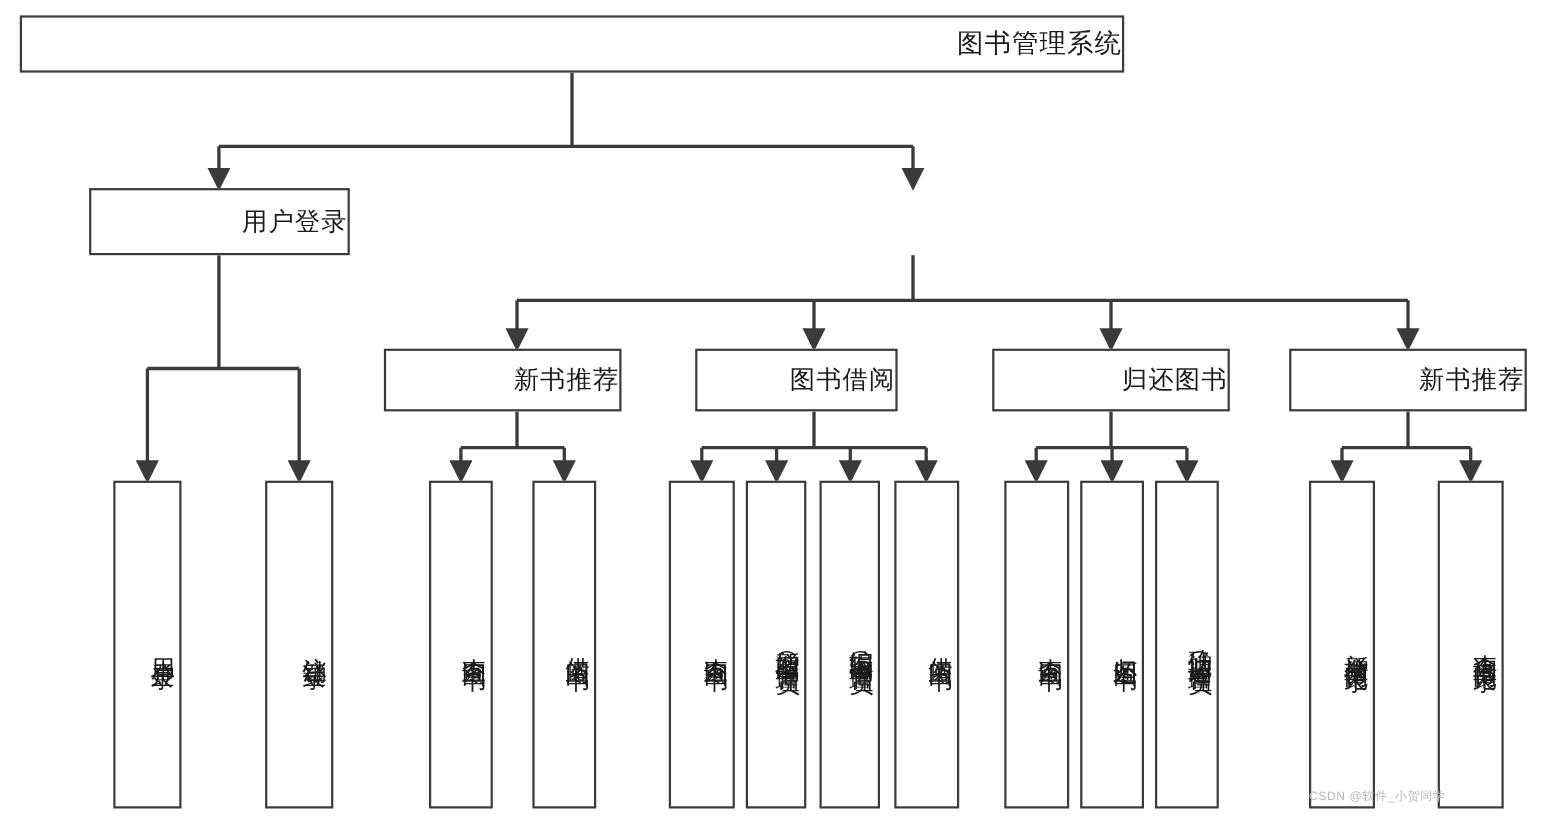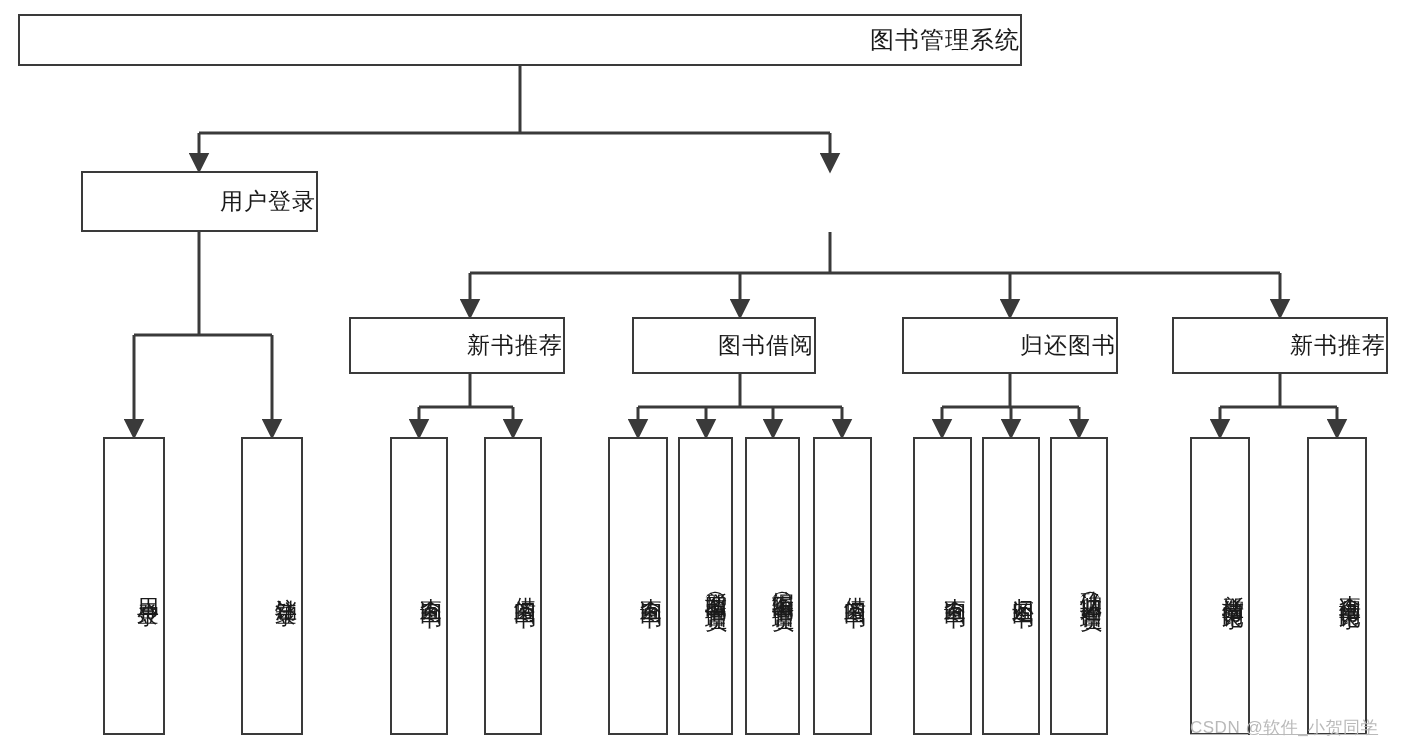--- a/index.html
+++ b/index.html
@@ -55,25 +55,24 @@
     justify-content: center;
   }
   .node.v .vtext {
     writing-mode: vertical-rl;
     text-orientation: upright;
     display: block;
     white-space: normal;
   }
   .watermark {
     position: absolute;
-    font-size: 17px;
+    font-size: 11px;
     color: #b9b9b9;
     white-space: nowrap;
     letter-spacing: 0.5px;
-    text-decoration: underline;
   }
 </style>
 </head>
 <body>
 
 <div id="canvas">
 
   <svg class="edges" viewBox="0 0 1405 747" xmlns="http://www.w3.org/2000/svg">
     <defs>
       <marker id="arrow" viewBox="0 0 12 12" refX="6" refY="6" markerWidth="7" markerHeight="7" orient="auto-start-reverse">

